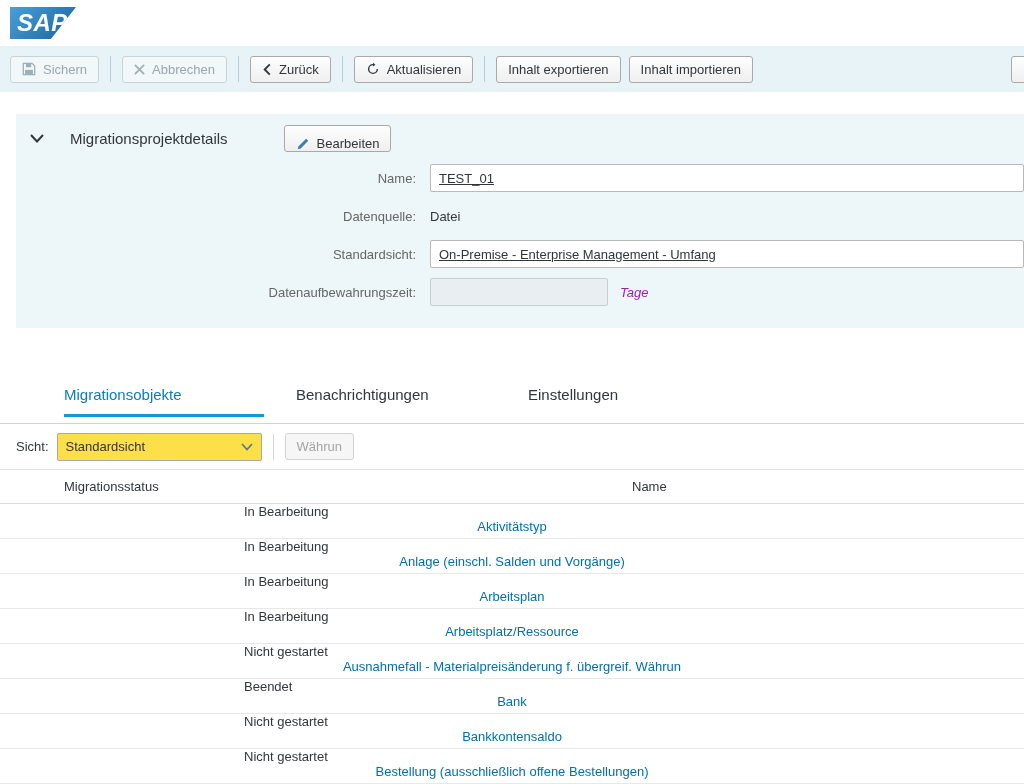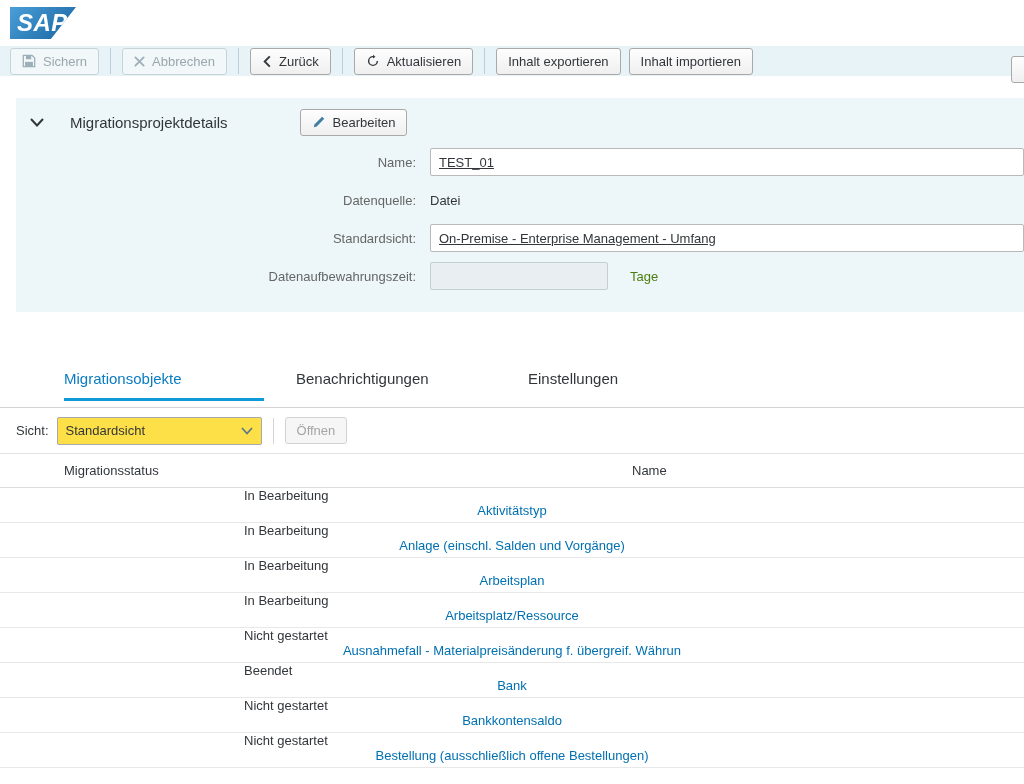--- a/index.html
+++ b/index.html
@@ -13,49 +13,49 @@
   .top-strip { height:46px; background:#fff; display:flex; align-items:center; padding-left:10px; }
   .sap-logo {
     width:66px; height:32px;
     background:linear-gradient(135deg,#4a9fd8 0%,#17639f 100%);
     clip-path:polygon(0 0,100% 0,62% 100%,0 100%);
     display:flex; align-items:center; padding-left:7px;
   }
   .sap-logo span { color:#fff; font-weight:bold; font-style:italic; font-size:24px; letter-spacing:.5px; }
 
   
-  .toolbar { position:relative; height:30px; background:#e8f3f7; display:flex; align-items:center; padding:0 10px; gap:8px; }
+  .toolbar { position:relative; height:46px; background:#e8f3f7; display:flex; align-items:center; padding:0 10px; gap:8px; }
   .sep { width:1px; height:26px; background:#b9cfd8; margin:0 3px; flex:none; }
   .btn {
     display:inline-flex; align-items:center; gap:7px; height:27px; padding:0 11px;
     background:linear-gradient(#fefefe,#efefef);
     border:1px solid #a9a9a9; border-radius:3px;
     font:inherit; color:#32363a; cursor:pointer; white-space:nowrap;
   }
   .btn.disabled { background:#f2f7f9; border-color:#c6d4da; color:#9aa7ad; cursor:default; }
   .btn.disabled-light { background:#f6f6f6; border-color:#d2d2d2; color:#a5a5a5; cursor:default; }
   .btn .icn { display:flex; align-items:center; }
   .btn-stub { position:absolute; right:-13px; top:10px; width:26px; height:27px;
     background:linear-gradient(#fefefe,#efefef); border:1px solid #a9a9a9; border-radius:3px; }
 
   
   .panel { margin:22px 0 0 16px; background:#edf6f9; padding-bottom:22px; }
   .panel-header { height:48px; display:flex; align-items:center; padding:0 14px; }
   .collapse { margin-right:26px; display:flex; cursor:pointer; }
   .panel-title { font-size:15px; font-weight:normal; color:#32363a; }
-  .edit-btn { margin-left:72px; }
+  .edit-btn { margin-left:56px;align-items:flex-end; }
 
   .form-row { display:flex; align-items:center; margin-top:10px; min-height:28px; }
   .form-row.first { margin-top:2px; }
   .form-label { width:414px; text-align:right; padding-right:14px; color:#666; flex:none; }
   .form-input { height:28px; border:1px solid #b9b9b9; background:#fff; padding:0 8px; font:inherit; color:#32363a; border-radius:2px;text-decoration:underline; }
   .form-input.wide { width:620px; }
   .form-input.retention { width:178px; background:#e9eef2; border-color:#c3ced5; }
   .form-static { color:#32363a; }
-  .suffix { margin-left:22px; color:#4d7c0f; }
+  .suffix { margin-left:12px; color:#a21caf;font-style:italic; }
 
   
   .tabs { display:flex; margin:48px 0 0 64px; }
   .tab { width:200px; margin-right:32px; padding:10px 0 11px; font-size:15px; color:#32363a; cursor:pointer; border-bottom:3px solid transparent; }
   .tab.active { color:#0a7cc1; border-bottom-color:#0f9ad7; }
 
   
   .table-area { border-top:1px solid #d3d3d3; margin-top:6px; }
   .table-toolbar { height:46px; display:flex; align-items:center; padding:0 16px; gap:8px; border-bottom:1px solid #e3e3e3; }
   .table-toolbar .sep { background:#cfd6da; }
@@ -186,21 +186,21 @@
     <div class="dropdown">
       <span>Standardsicht</span>
       <span>
         <svg width="12" height="8" viewBox="0 0 12 8">
             <path d="M1 1 L6 6.5 L11 1" fill="none" stroke="#5b7a8a" stroke-width="1.8"></path>
           </svg>
       </span>
     </div>
     <div class="sep"></div>
     <button class="btn disabled-light" disabled="">
-      <span>Öffnen</span>
+      <span>Währun</span>
     </button>
   </div>
 
   <div class="thead">
     <div class="cell c1"></div>
     <div class="cell c2">Migrationsstatus</div>
     <div class="cell c3">Name</div>
   </div>
 
   <div class="tbody">

